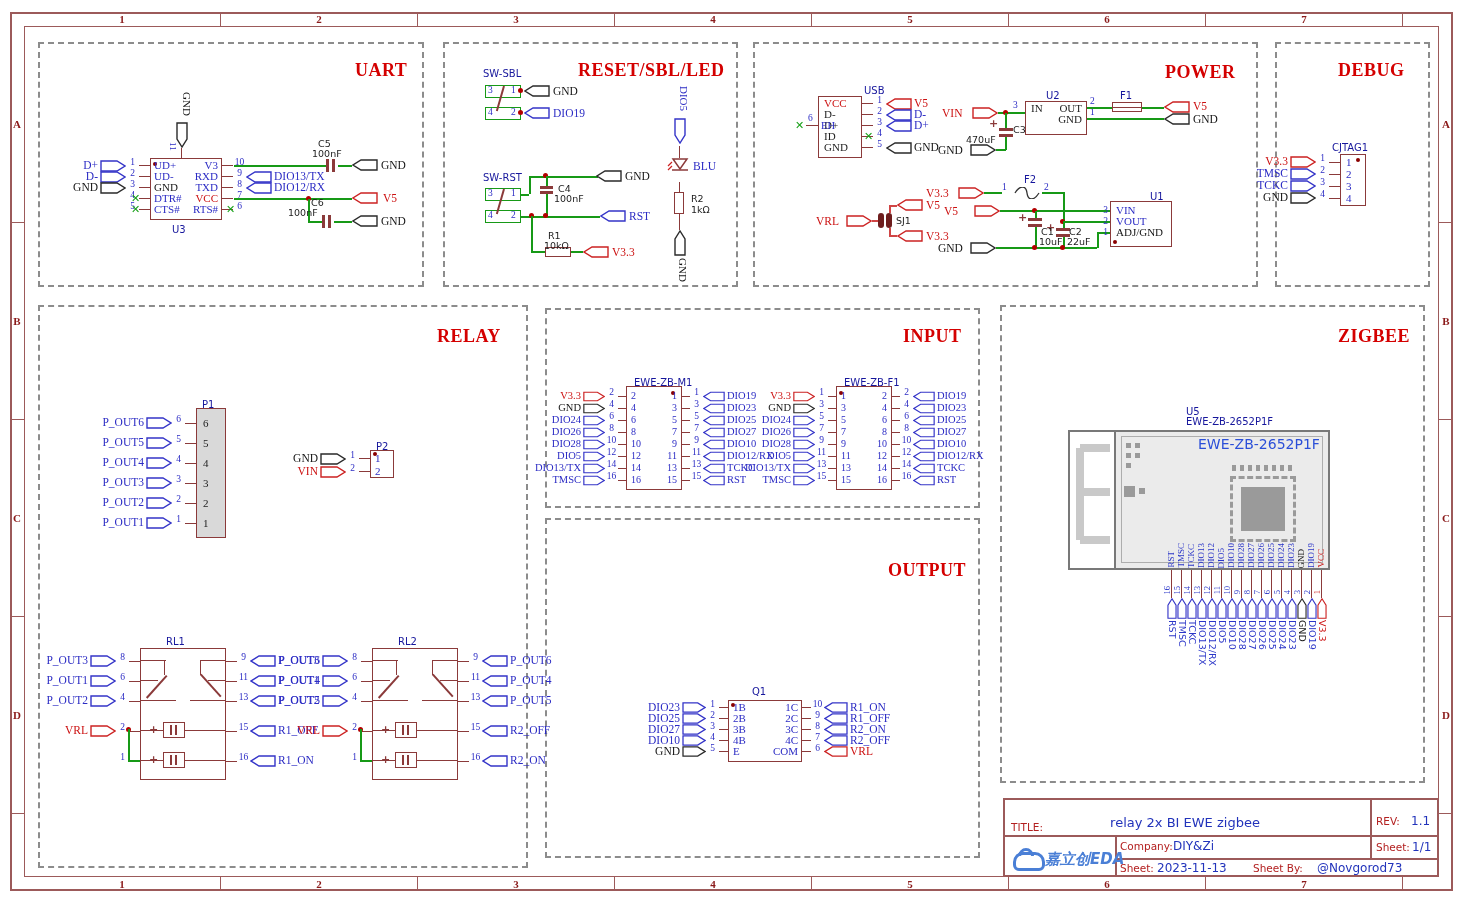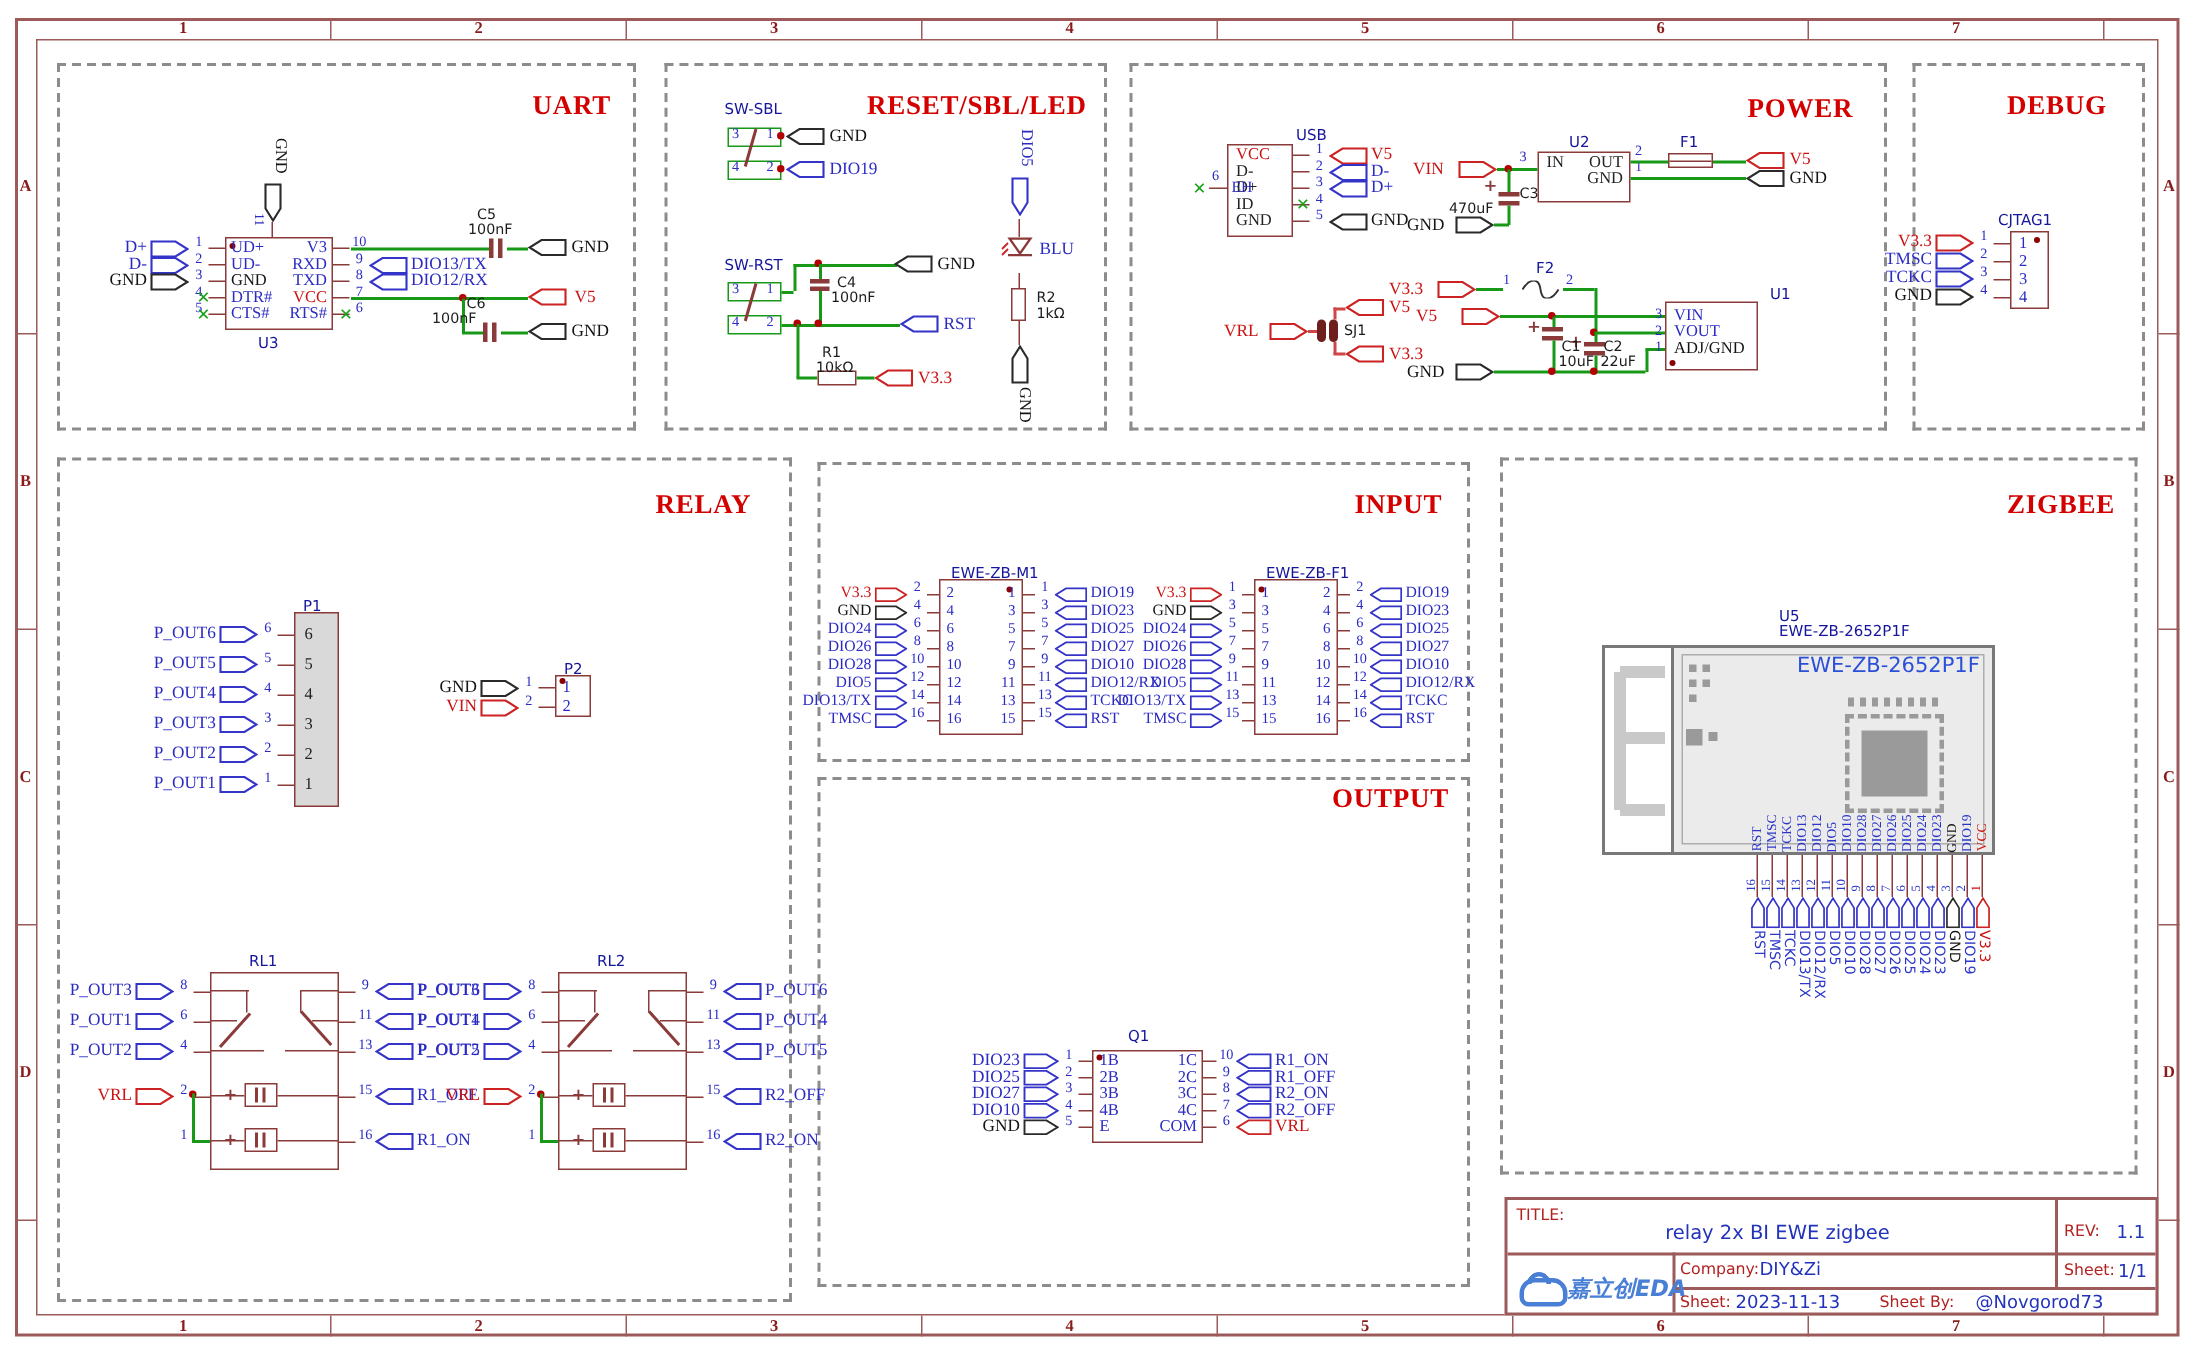--- a/index.html
+++ b/index.html
@@ -194,21 +194,21 @@
   <div class="sec" style="left:545px;top:308px;width:435px;height:200px"></div>
   <div class="sec" style="left:545px;top:518px;width:435px;height:340px"></div>
   <div class="sec" style="left:1000px;top:305px;width:425px;height:478px"></div>
 
   <span class="sectitle" style="left:355px;top:60px">UART</span>
   <span class="sectitle" style="left:578px;top:60px">RESET/SBL/LED</span>
   <span class="sectitle" style="left:1165px;top:62px">POWER</span>
   <span class="sectitle" style="left:1338px;top:60px">DEBUG</span>
   <span class="sectitle" style="left:437px;top:326px">RELAY</span>
   <span class="sectitle" style="left:903px;top:326px">INPUT</span>
-  <span class="sectitle" style="left:888px;top:522px">OUTPUT</span>
+  <span class="sectitle" style="left:888px;top:560px">OUTPUT</span>
   <span class="sectitle" style="left:1338px;top:326px">ZIGBEE</span>
 
   <div>
     <span class="vtext" style="left:181px;top:92px;color:#141414">GND</span>
     <svg class="tag gnd atag" width="12" height="26" style="left:176px;top:122px">
         <use href="#tv-d"></use>
       </svg>
     <i class="m v" style="left:181px;top:148px;height:10px"></i>
     <span class="vtext" style="left:168px;top:142px;font-size:9px">11</span>
     <span class="vtext" style="left:177px;top:162px;font-size:9.5px">EP</span>
@@ -596,21 +596,21 @@
     <span class="val" style="left:1067px;top:236px">22uF</span>
     <span class="netl gnd" style="left:938px;top:242px">GND</span>
     <svg class="tag gnd atag" width="26" height="12" style="left:970px;top:242px">
         <use href="#th-r"></use>
       </svg>
     <i class="w" style="left:996px;top:247px;width:101px"></i>
     <i class="j" style="left:1032px;top:245px"></i>
     <i class="j" style="left:1060px;top:245px"></i>
     <i class="w v" style="left:1097px;top:233px;height:15px"></i>
     <i class="w" style="left:1097px;top:232px;width:13px"></i>
-    <span class="ref" style="left:1180px;top:191px">U1</span>
+    <span class="ref" style="left:1150px;top:191px">U1</span>
     <div class="cbox" style="left:1110px;top:201px;width:62px;height:46px"></div>
     <i class="pd" style="left:1113px;top:240px"></i>
     <div class="inames je" style="left:1096px;top:205px;width:12px;--h:11px">
 
     <span style="font-size:9.5px">3</span>
         <span style="font-size:9.5px">2</span>
         <span style="font-size:9.5px">1</span>
       </div>
     <div class="inames" style="left:1116px;top:205px;--h:11px">
 
@@ -1590,21 +1590,21 @@
         <span class="zflag pwr">V3.3</span>
       </div>
       </div>
   </div>
 
   <div id="tblock">
     <i class="tbl" style="left:0;top:35px;width:432px;height:1.5px"></i>
     <i class="tbl" style="left:365px;top:0;width:1.5px;height:58px"></i>
     <i class="tbl" style="left:110px;top:35px;width:1.5px;height:40px"></i>
     <i class="tbl" style="left:110px;top:58px;width:322px;height:1.5px"></i>
-    <span class="tlab" style="left:6px;top:4px">TITLE:</span>
+    <span class="tlab" style="left:6px;top:21px">TITLE:</span>
     <span class="tval" style="left:30px;top:15px;width:300px;text-align:center;font-size:13px">relay 2x BI EWE zigbee</span>
     <span class="tlab" style="left:371px;top:15px">REV:</span>
     <span class="tval" style="left:406px;top:14px">1.1</span>
     <span class="tlab" style="left:115px;top:40px">Company:</span>
     <span class="tval" style="left:168px;top:39px">DIY&amp;Zi</span>
     <span class="tlab" style="left:371px;top:41px">Sheet:</span>
     <span class="tval" style="left:407px;top:40px">1/1</span>
     <span class="tlab" style="left:115px;top:62px">Sheet:</span>
     <span class="tval" style="left:152px;top:61px">2023-11-13</span>
     <span class="tlab" style="left:248px;top:62px">Sheet By:</span>

